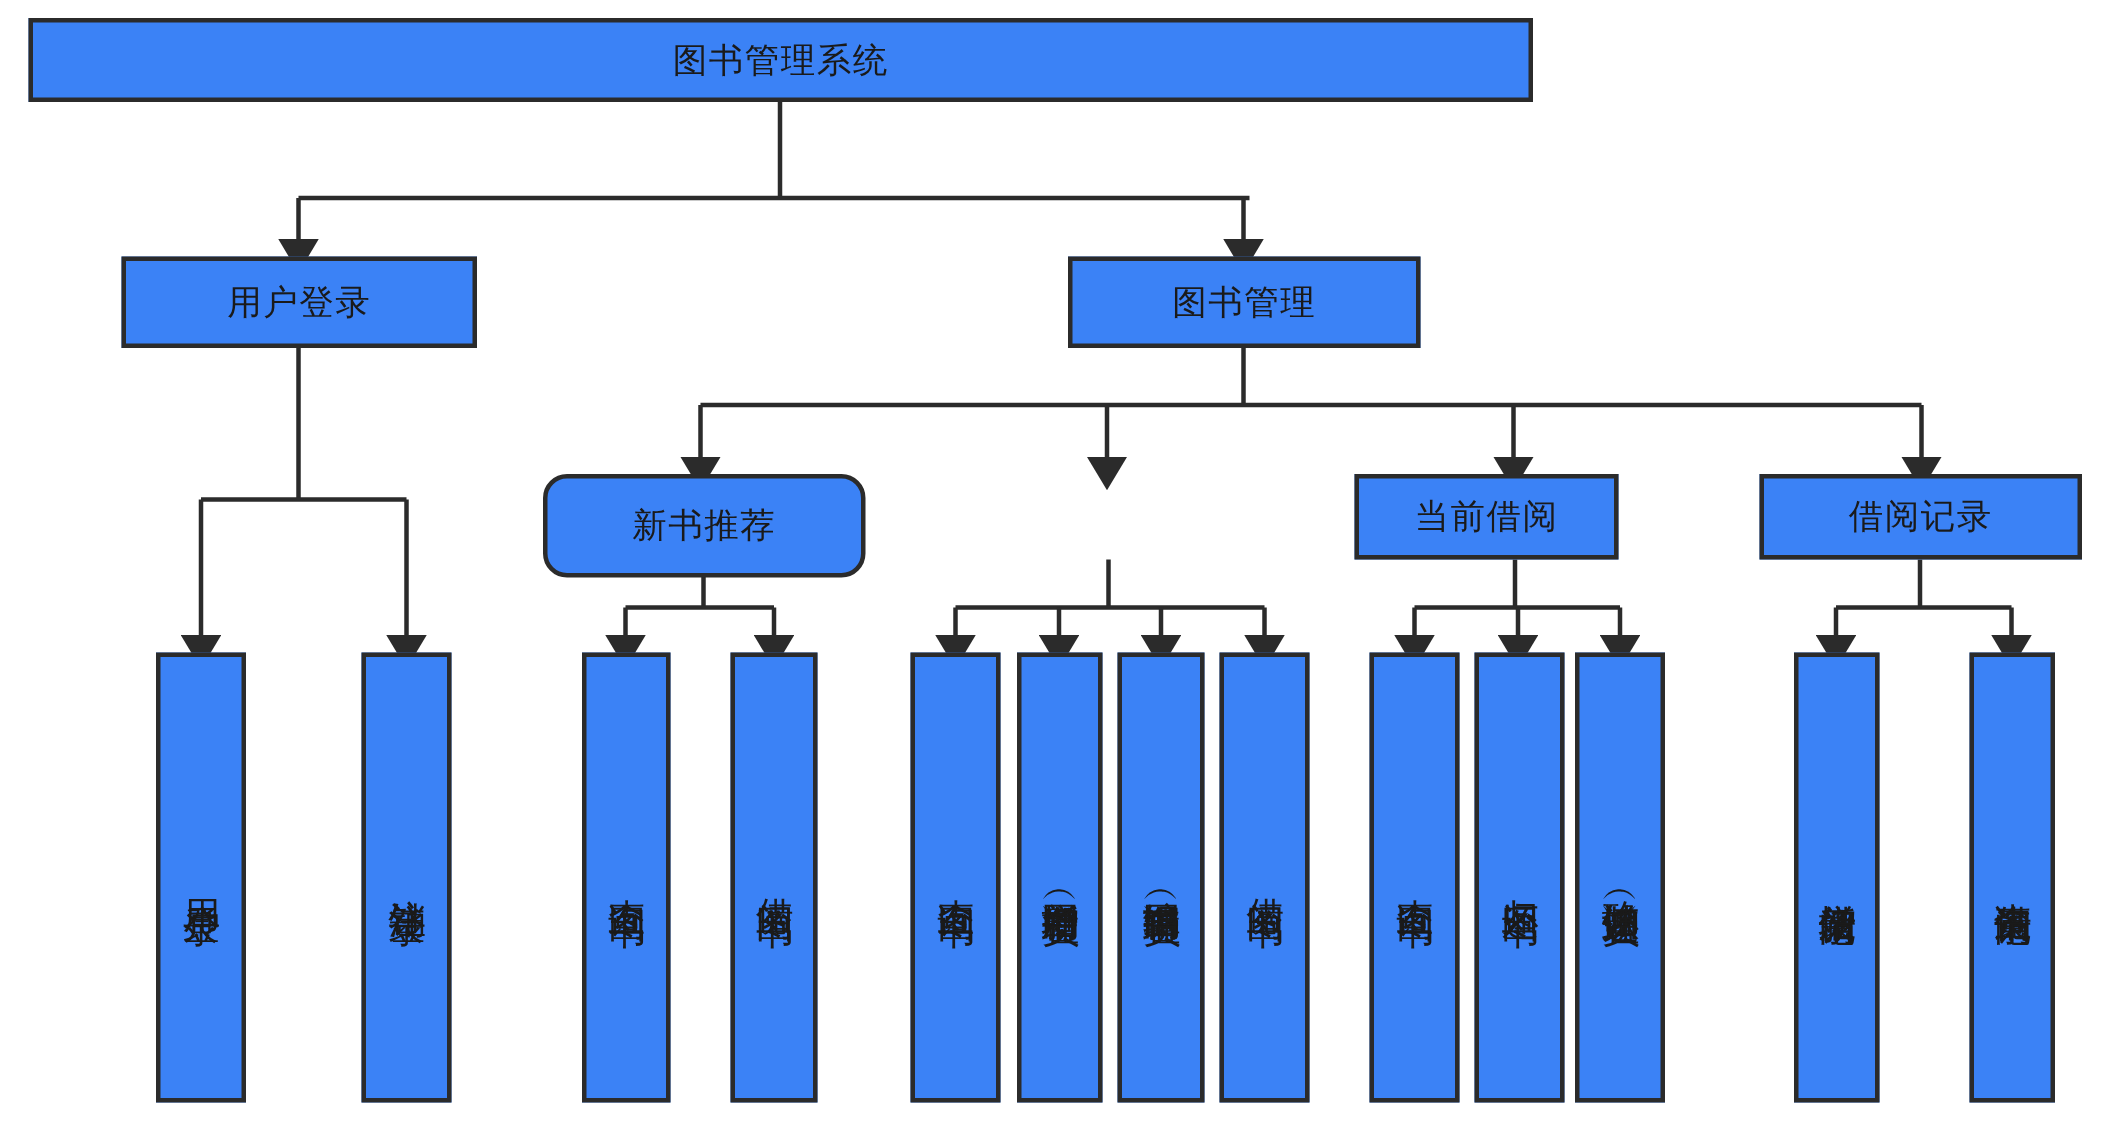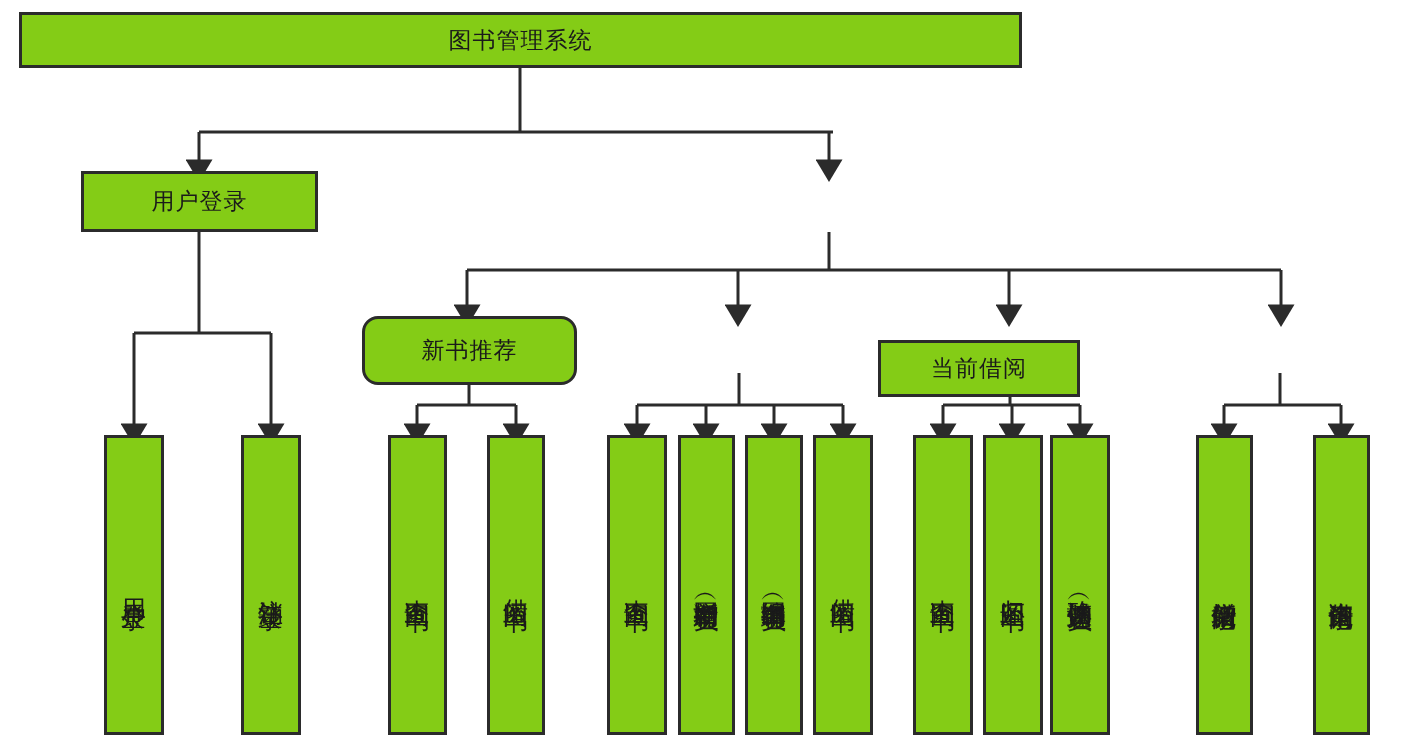--- a/index.html
+++ b/index.html
@@ -9,21 +9,21 @@
     font-family:"Liberation Sans","DejaVu Sans",sans-serif;
     overflow:hidden;
   }
   #stage{position:relative;width:1405px;height:747px;}
   #edges{position:absolute;left:0;top:0;width:1405px;height:747px;}
 
   .node{
     position:absolute;
     box-sizing:border-box;
     border:3px solid #2b2b2b;
-    background:#84cc16;
+    background:#3b82f6;
     display:flex;
     align-items:center;
     justify-content:center;
     color:#1a1a1a;
   }
   .node .lbl{
     font-size:23px;
     line-height:1.15;
     white-space:nowrap;
     letter-spacing:1px;
@@ -113,26 +113,32 @@
     </g>
   </svg>
 
   <div class="node" style="left:19px;top:12px;width:1003px;height:56px;">
     <span class="lbl">图书管理系统</span>
   </div>
 
   <div class="node" style="left:81px;top:171px;width:237px;height:61px;">
     <span class="lbl">用户登录</span>
   </div>
+  <div class="node" style="left:712px;top:171px;width:235px;height:61px;">
+    <span class="lbl">图书管理</span>
+  </div>
 
   <div class="node" style="left:362px;top:316px;width:215px;height:69px;border-radius:16px;">
     <span class="lbl">新书推荐</span>
   </div>
-  <div class="node" style="left:878px;top:316px;width:202px;height:57px;margin-top:24px;">
+  <div class="node" style="left:903px;top:316px;width:176px;height:57px;">
     <span class="lbl">当前借阅</span>
+  </div>
+  <div class="node" style="left:1173px;top:316px;width:215px;height:57px;">
+    <span class="lbl">借阅记录</span>
   </div>
 
   <div class="node leaf" style="left:104px;top:435px;width:60px;height:300px;">
     <span class="lbl">用户登录</span>
   </div>
   <div class="node leaf" style="left:241px;top:435px;width:60px;height:300px;">
     <span class="lbl">注销登录</span>
   </div>
 
   <div class="node leaf" style="left:388px;top:435px;width:59px;height:300px;">

